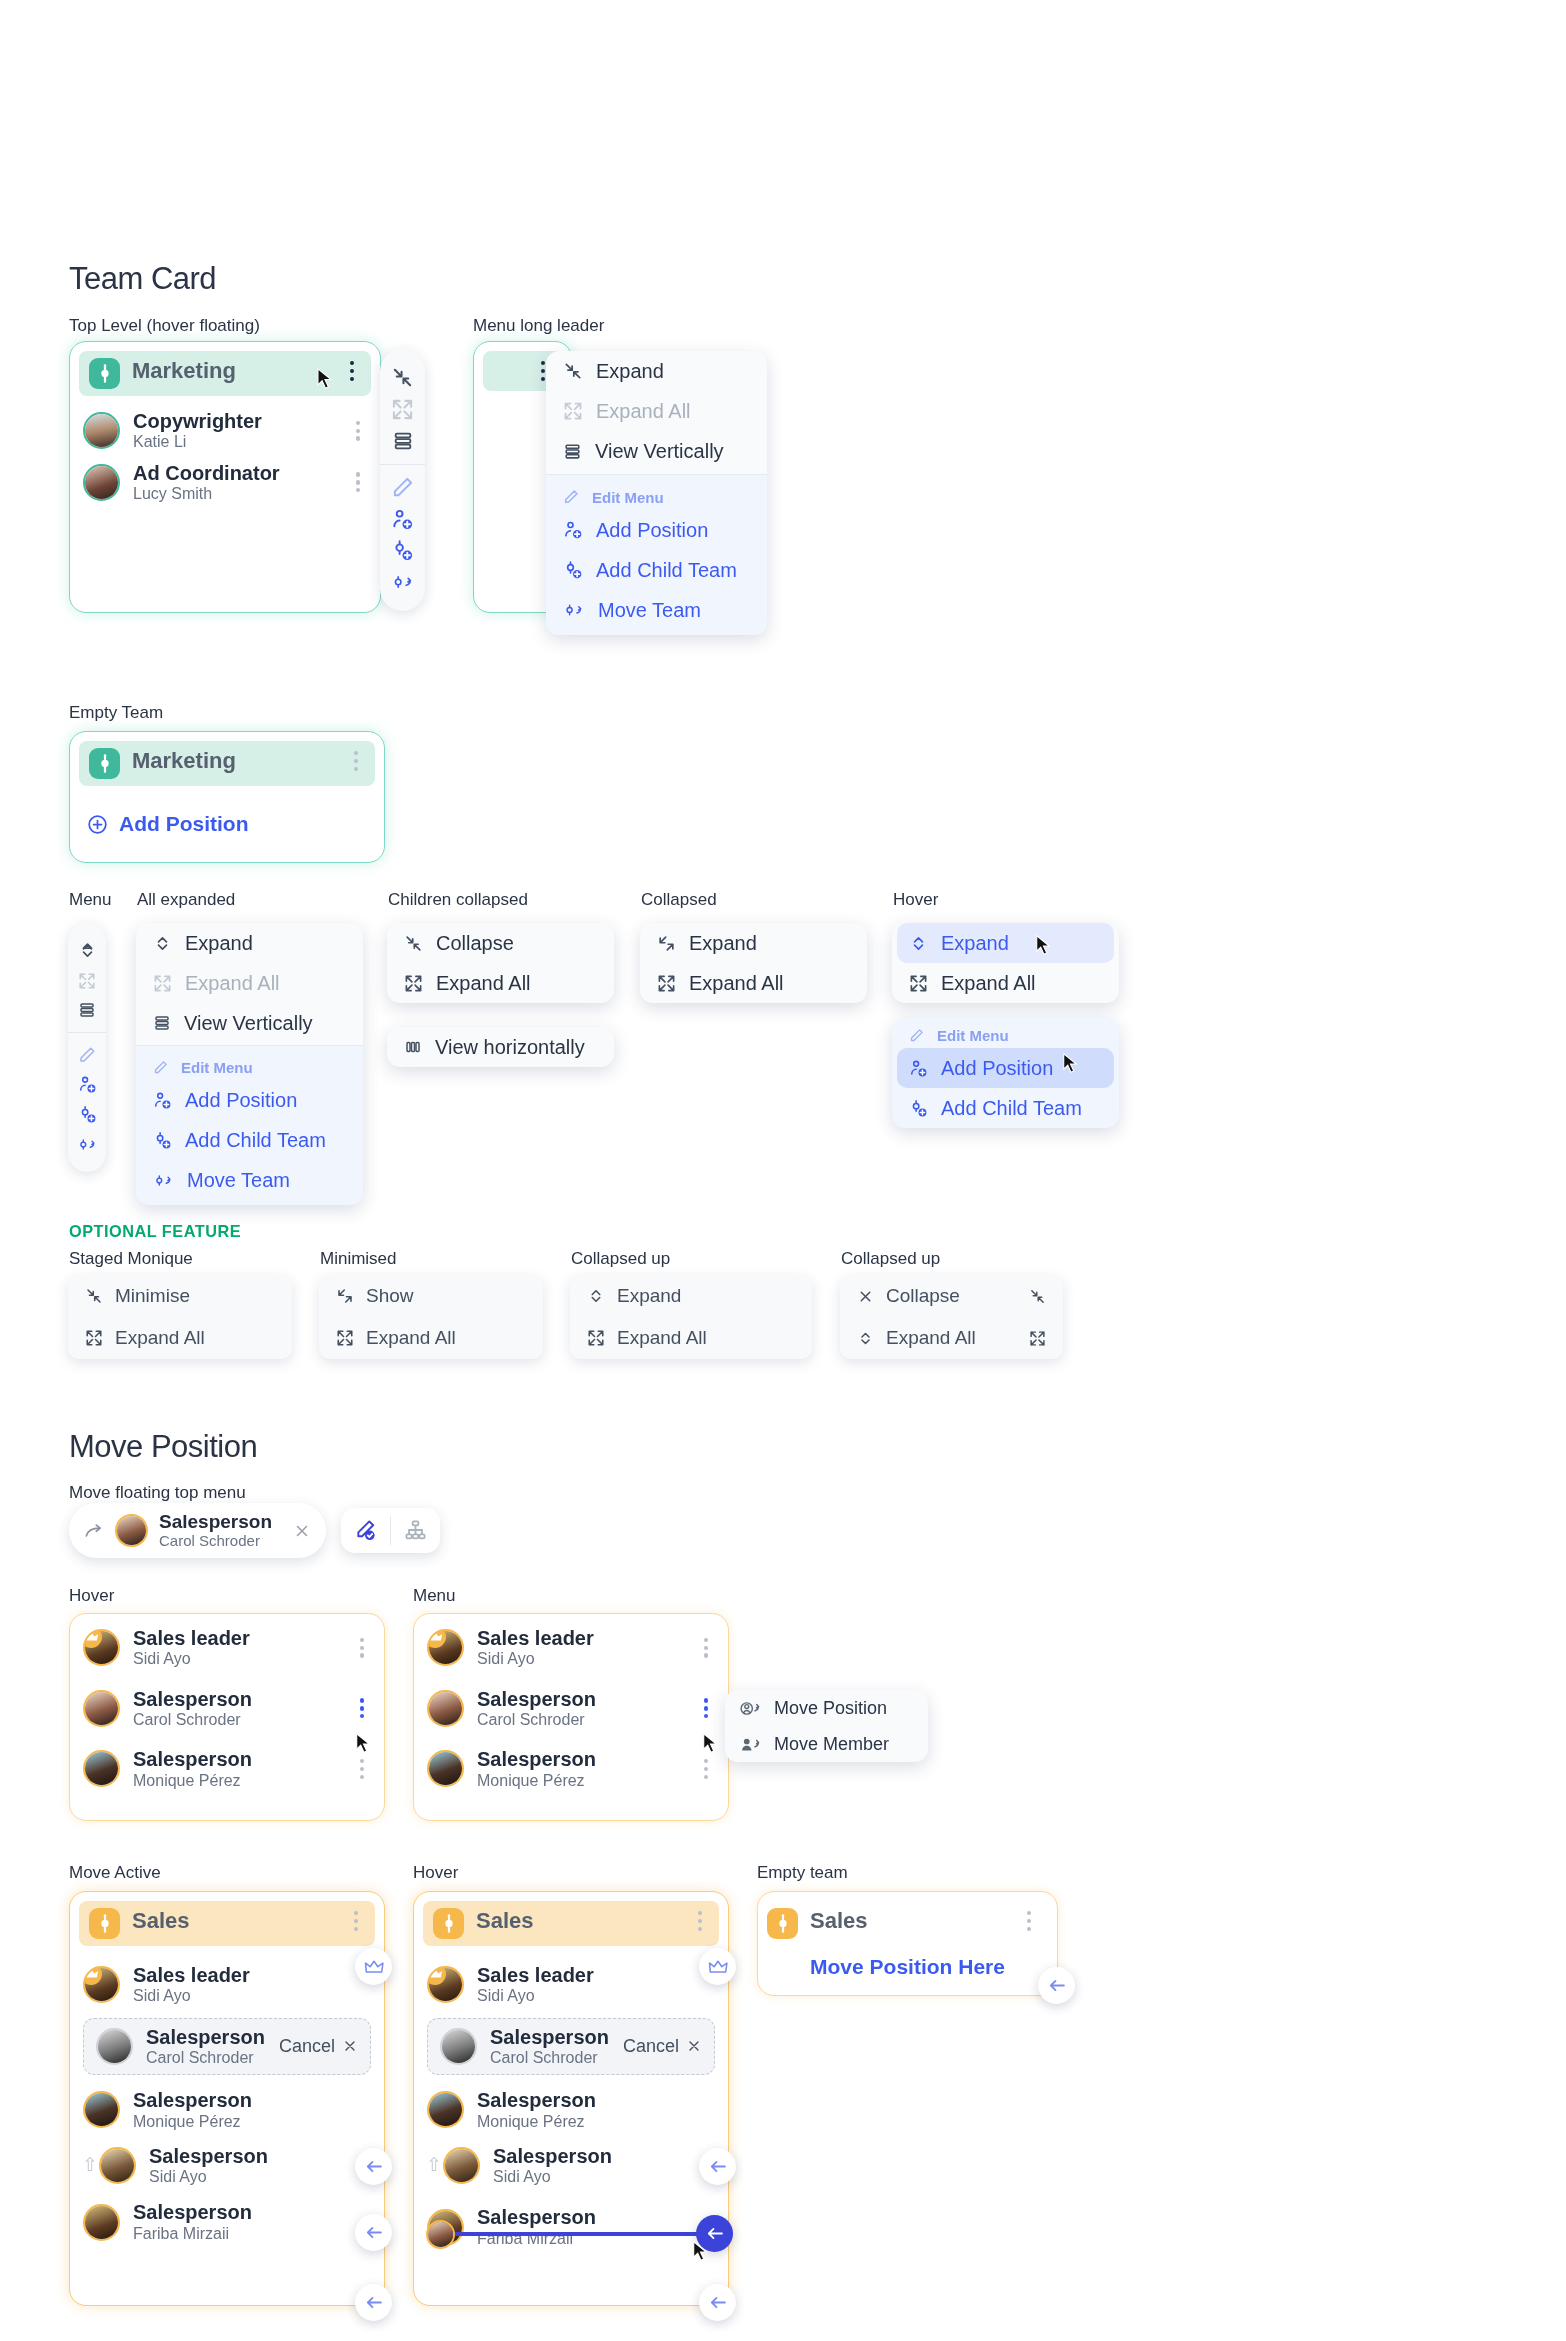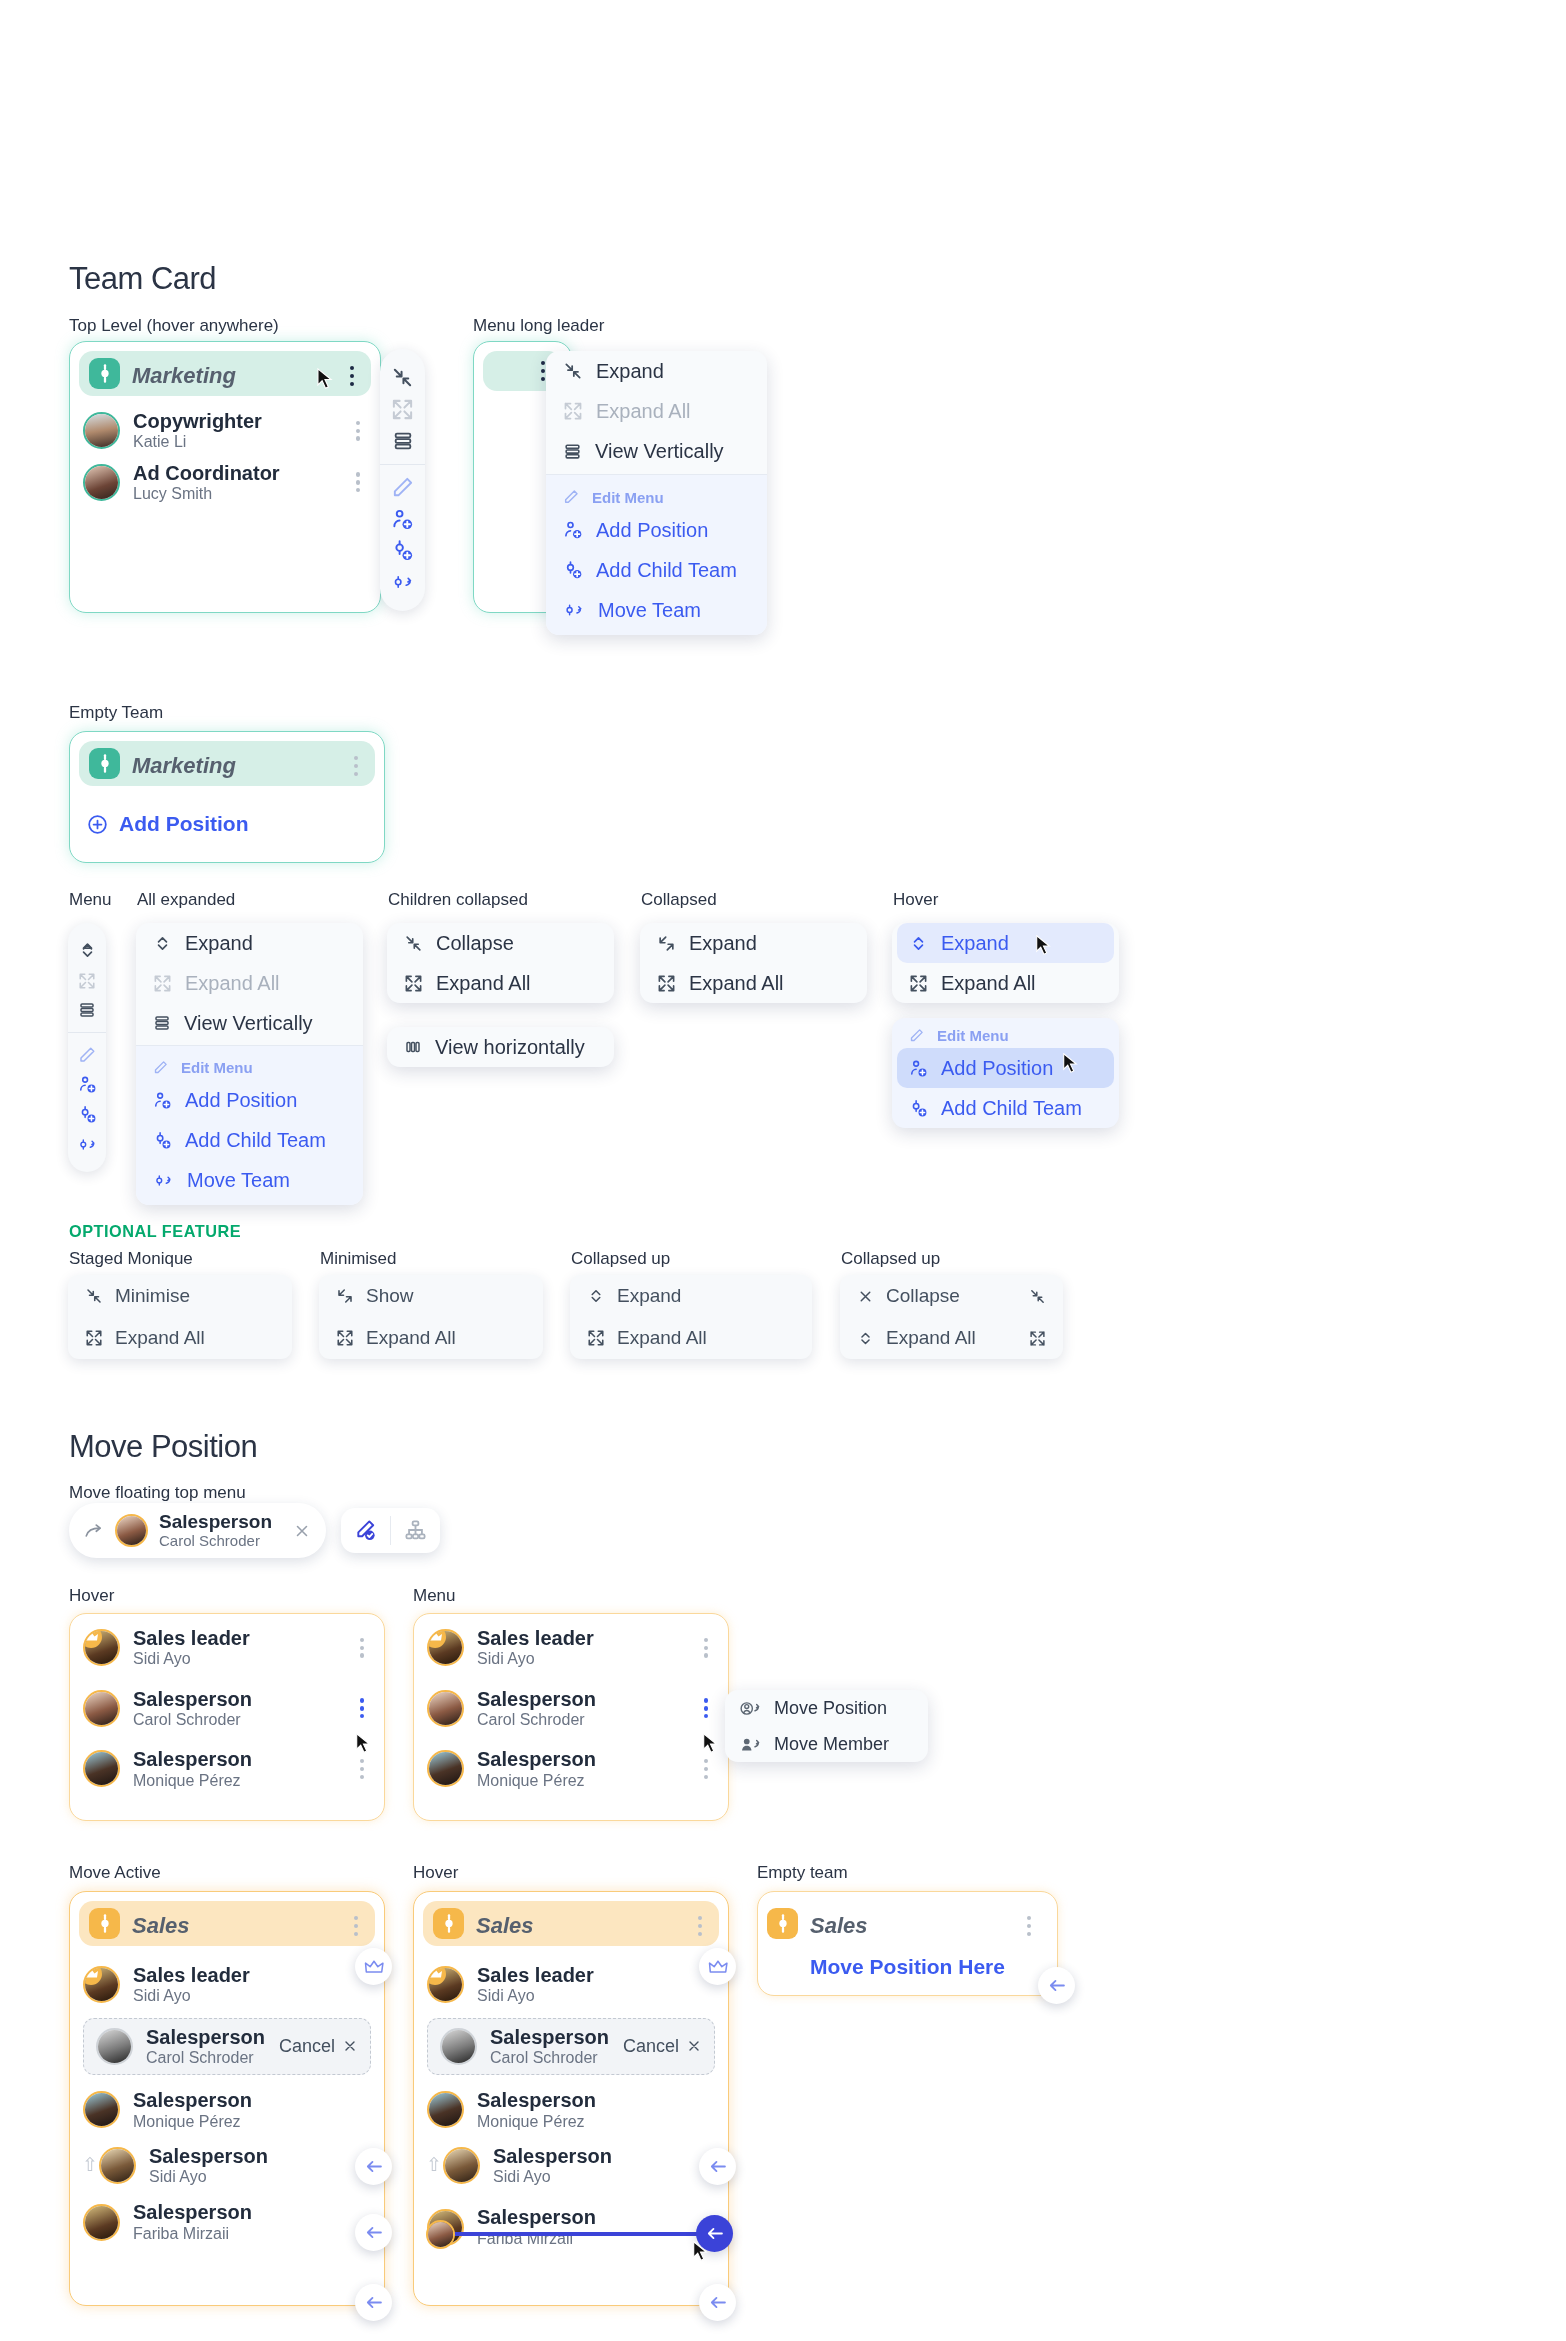--- a/index.html
+++ b/index.html
@@ -30,24 +30,23 @@
   
   .teamcard {
     position:absolute; background:#fff; border-radius:17px;
     border:1px solid #7fd8c4;
     box-shadow:0 0 14px rgba(105,215,190,.35);
   }
   .teamcard.amber { border-color:#f9cb7a; box-shadow:0 0 13px rgba(249,190,100,.40); }
   .teamcard.amberlight { border-color:#fad89b; box-shadow:0 0 10px rgba(250,205,135,.35); }
 
   .team-head {
-    display:flex; align-items:flex-end; gap:12px;
-    margin:9px; padding:7px 10px; border-radius:14px;
+    display:flex; align-items:flex-start; gap:12px;
+    margin:9px; padding:7px 10px; border-radius:8px;
     background:#d6efe7;
-    font-style:italic;
   }
   .team-head.amber { background:#fce6c0; }
   .team-badge {
     width:31px;height:31px;border-radius:9px;background:#3fb89b;
     display:flex;align-items:center;justify-content:center;flex:none;
   }
   .team-badge.amber { background:#f6b council; }
   .team-badge.amber { background:#f7b košík; }
   .team-badge.amber { background:#f6b84a; }
   .team-name { font-size:22px; font-weight:bold; color:#56606e; flex:1; }
@@ -152,21 +151,21 @@
 
   .cursor { position:absolute; width:0;height:0; pointer-events:none; z-index:60;}
 </style>
 </head>
 <body>
 
 <div class="page">
 
 
   <div class="sect-title" style="left:69px;top:261px">Team Card</div>
-  <div class="cap" style="left:69px;top:316px">Top Level (hover anywhere)</div>
+  <div class="cap" style="left:69px;top:316px">Top Level (hover floating)</div>
 
   <div class="teamcard" style="left:69px;top:341px;width:312px;height:272px">
     <div class="team-head">
       <span class="team-badge">
         <svg width="16" height="19" viewBox="0 0 24 28">
             <circle cx="12" cy="14" r="5.5" fill="#fff"></circle>
             <rect x="10.3" y="0" width="3.4" height="9" rx="1.6" fill="#fff"></rect>
             <rect x="10.3" y="19" width="3.4" height="9" rx="1.6" fill="#fff"></rect>
           </svg>
       </span>

